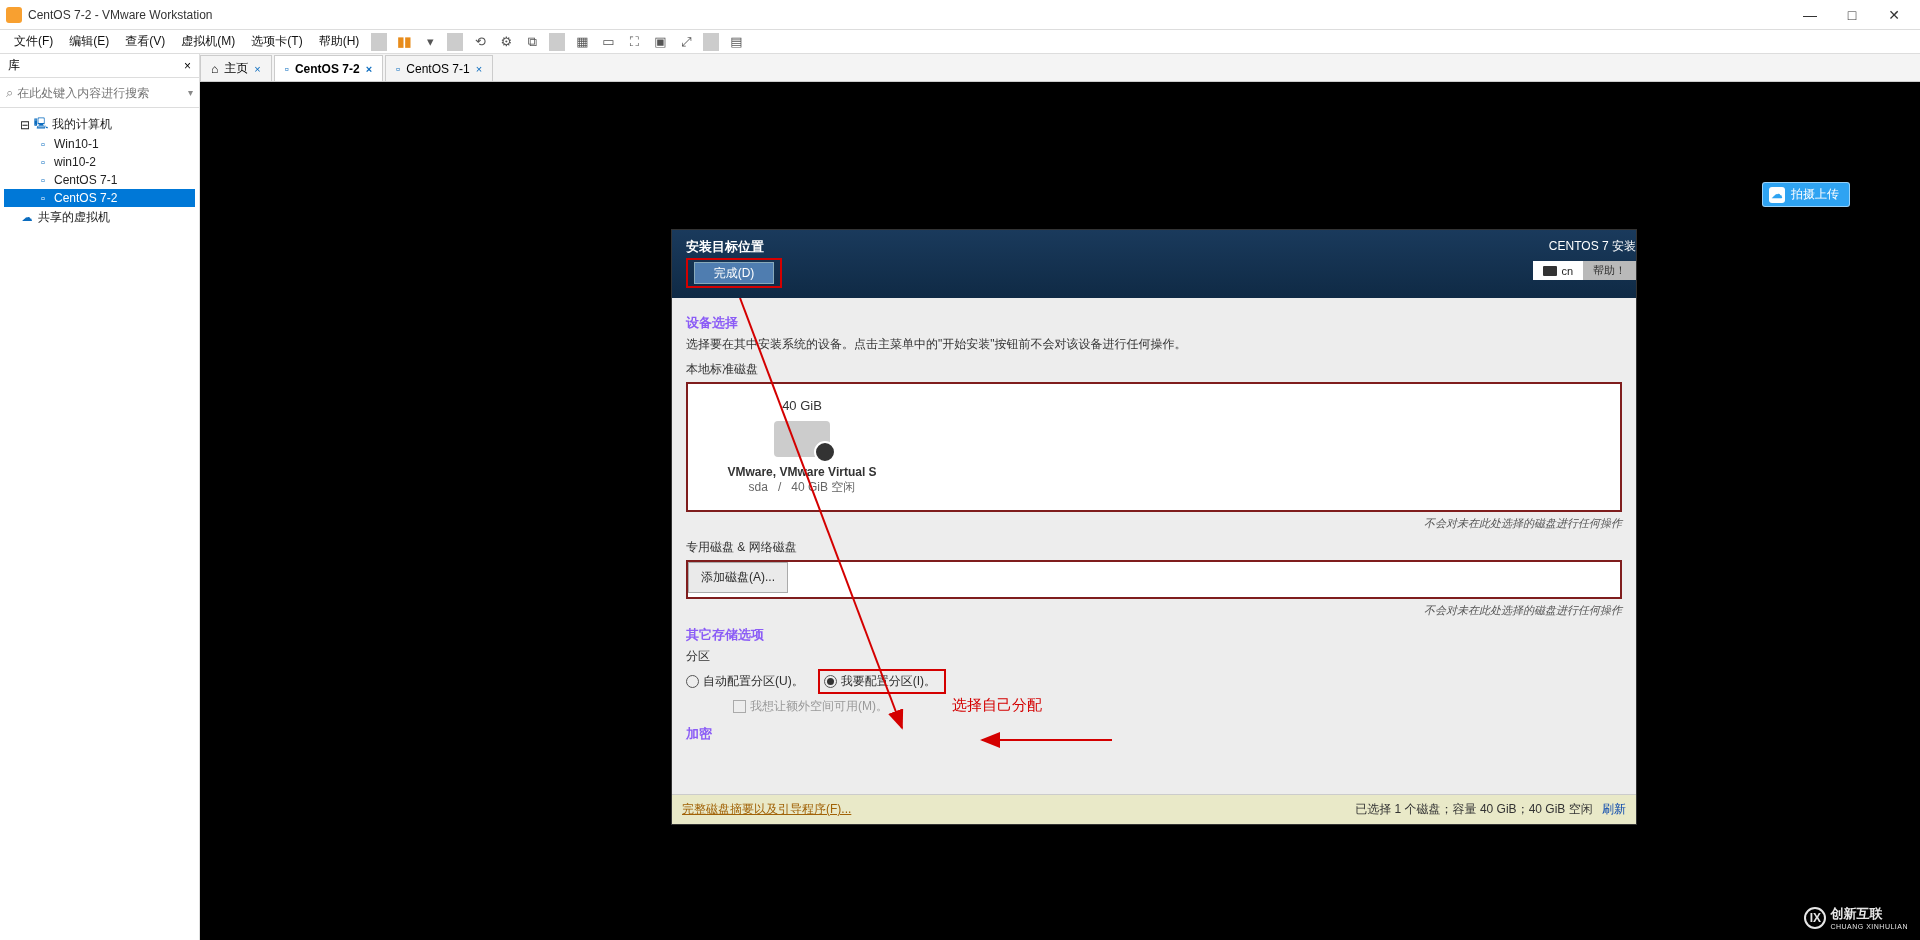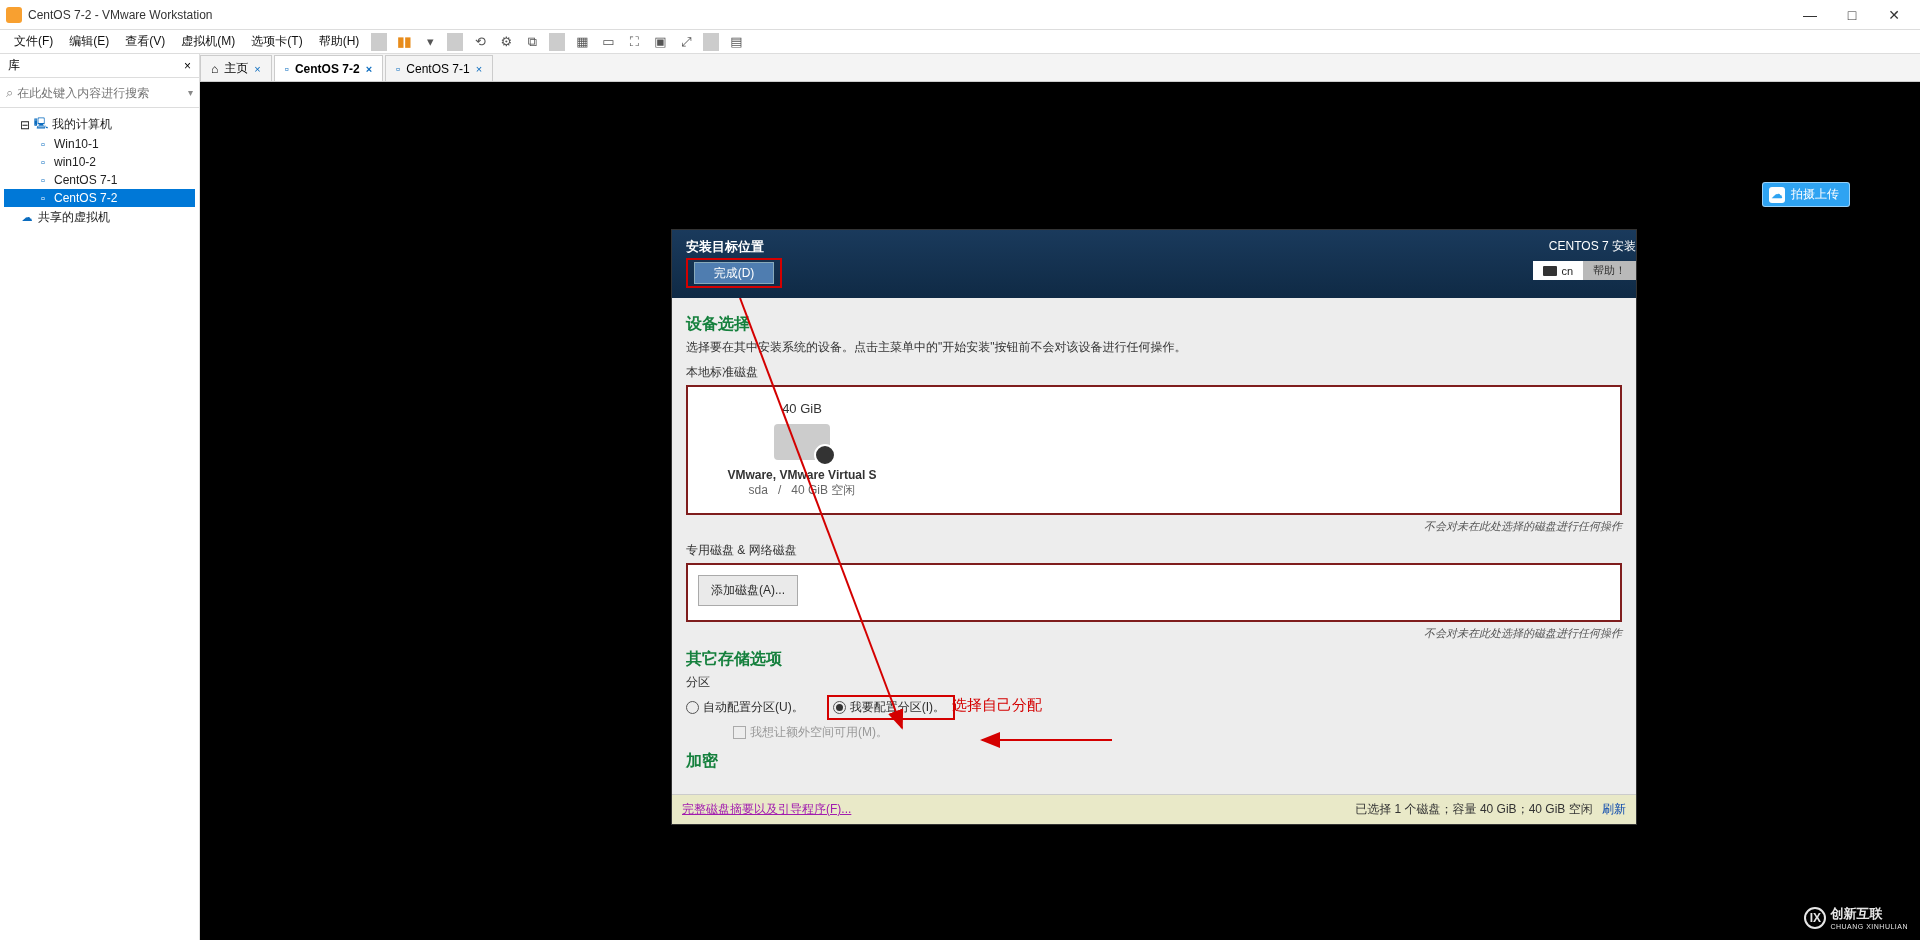--- a/index.html
+++ b/index.html
@@ -55,44 +55,44 @@
 .inst-header { height: 68px; background: linear-gradient(#1a3a5c, #0f2a45); color: #fff; position: relative; padding: 8px 14px; }
 .inst-title { font-size: 13px; font-weight: bold; }
 .done-btn-wrap { position: absolute; left: 14px; top: 28px; width: 96px; height: 30px; border: 2px solid #d40000; display: flex; align-items: center; justify-content: center; }
 .done-btn { width: 80px; height: 22px; background: #4f7db0; color: #fff; font-size: 12px; border: 1px solid #8ab; display: flex; align-items: center; justify-content: center; cursor: pointer; }
 .inst-header-right { position: absolute; right: 0; top: 8px; text-align: right; font-size: 12px; }
 .lang-row { display: flex; gap: 0; margin-top: 6px; }
 .lang-box { background: #fff; color: #222; padding: 2px 10px; font-size: 11px; display: flex; align-items: center; gap: 4px; }
 .help-box { background: #b9b9b9; color: #333; padding: 2px 10px; font-size: 11px; }
 
 .inst-body { flex: 1; padding: 10px 14px 0 14px; overflow: hidden; position: relative; font-size: 13px; }
-.section-h { font-weight: bold; margin-top: 6px; margin-bottom: 4px; color: #15803d; font-size: 16px; }
+.section-h { font-weight: bold; margin-top: 6px; margin-bottom: 4px; color: #8b5cf6; font-size: 13px; }
 .desc { font-size: 12px; color: #333; margin-bottom: 8px; }
 .sub-h { font-size: 12px; color: #333; margin-bottom: 4px; }
 .disk-box { background: #fff; border: 2px solid #7f1d1d; padding: 14px; margin-bottom: 4px; }
 .disk-item { width: 200px; text-align: center; font-size: 12px; color: #333; }
 .disk-size { font-size: 13px; }
 .disk-ico { width: 56px; height: 36px; margin: 8px auto; background: #ccc; border-radius: 4px; position: relative; }
 .disk-ico::after { content: ""; position: absolute; right: -6px; bottom: -6px; width: 18px; height: 18px; background: #333; border-radius: 50%; border: 2px solid #fff; }
 .disk-name { font-weight: bold; font-size: 12px; }
 .disk-free { color: #666; font-size: 12px; }
 .foot-note { text-align: right; font-size: 11px; color: #555; font-style: italic; margin-bottom: 8px; }
 
 .add-disk-btn { background: #eaeaea; border: 1px solid #aaa; padding: 6px 12px; font-size: 12px; cursor: pointer; display: inline-block; margin-bottom: 4px; }
 
-.radio-row { display: flex; gap: 23px; align-items: center; margin: 4px 0; font-size: 12px; }
+.radio-row { display: flex; gap: 14px; align-items: center; margin: 4px 0; font-size: 12px; }
 .radio { width: 13px; height: 13px; border: 1px solid #555; border-radius: 50%; display: inline-flex; align-items: center; justify-content: center; margin-right: 4px; }
 .radio.checked::after { content: ""; width: 7px; height: 7px; background: #333; border-radius: 50%; }
 .radio-wrap { display: flex; align-items: center; cursor: pointer; }
 .radio-hi { border: 2px solid #d40000; padding: 2px 8px 2px 4px; }
 .chk { width: 13px; height: 13px; border: 1px solid #aaa; display: inline-block; margin-right: 4px; }
 .chk-row { display: flex; align-items: center; font-size: 12px; color: #999; margin-top: 4px; margin-left: 47px; }
 
 .inst-footer { height: 30px; background: #e9e9c8; border-top: 1px solid #ccc; display: flex; align-items: center; justify-content: space-between; padding: 0 10px; font-size: 12px; }
-.inst-link { color: #a21caf; text-decoration: underline; cursor: pointer; }
+.inst-link { color: #a16207; text-decoration: underline; cursor: pointer; }
 .inst-status { color: #333; }
 .inst-refresh { color: #0645ad; margin-left: 6px; cursor: pointer; }
 
 
 .anno-text { position: absolute; color: #d40000; font-size: 15px; font-weight: 500; }
 .arrow-svg { position: absolute; pointer-events: none; }
 
 .search-ico { color: #888; font-size: 13px; }
 .kb-ico { width: 14px; height: 10px; background: #333; display: inline-block; border-radius: 1px; }
 </style>
@@ -241,21 +241,21 @@
         <div class="disk-free">
           <span>sda</span>&nbsp;&nbsp;
           <span>/</span>&nbsp;&nbsp;
           <span>40 GiB 空闲</span>
         </div>
       </div>
     </div>
     <div class="foot-note">不会对未在此处选择的磁盘进行任何操作</div>
 
     <div class="sub-h">专用磁盘 &amp; 网络磁盘</div>
-    <div class="disk-box" style="padding:10px;">
+    <div class="disk-box" style="padding:0;">
       <div class="add-disk-btn">添加磁盘(A)...</div>
     </div>
     <div class="foot-note">不会对未在此处选择的磁盘进行任何操作</div>
 
     <div class="section-h">其它存储选项</div>
     <div class="sub-h">分区</div>
     <div class="radio-row">
       <label class="radio-wrap">
         <span class="radio"></span>
         <span>自动配置分区(U)。</span>

